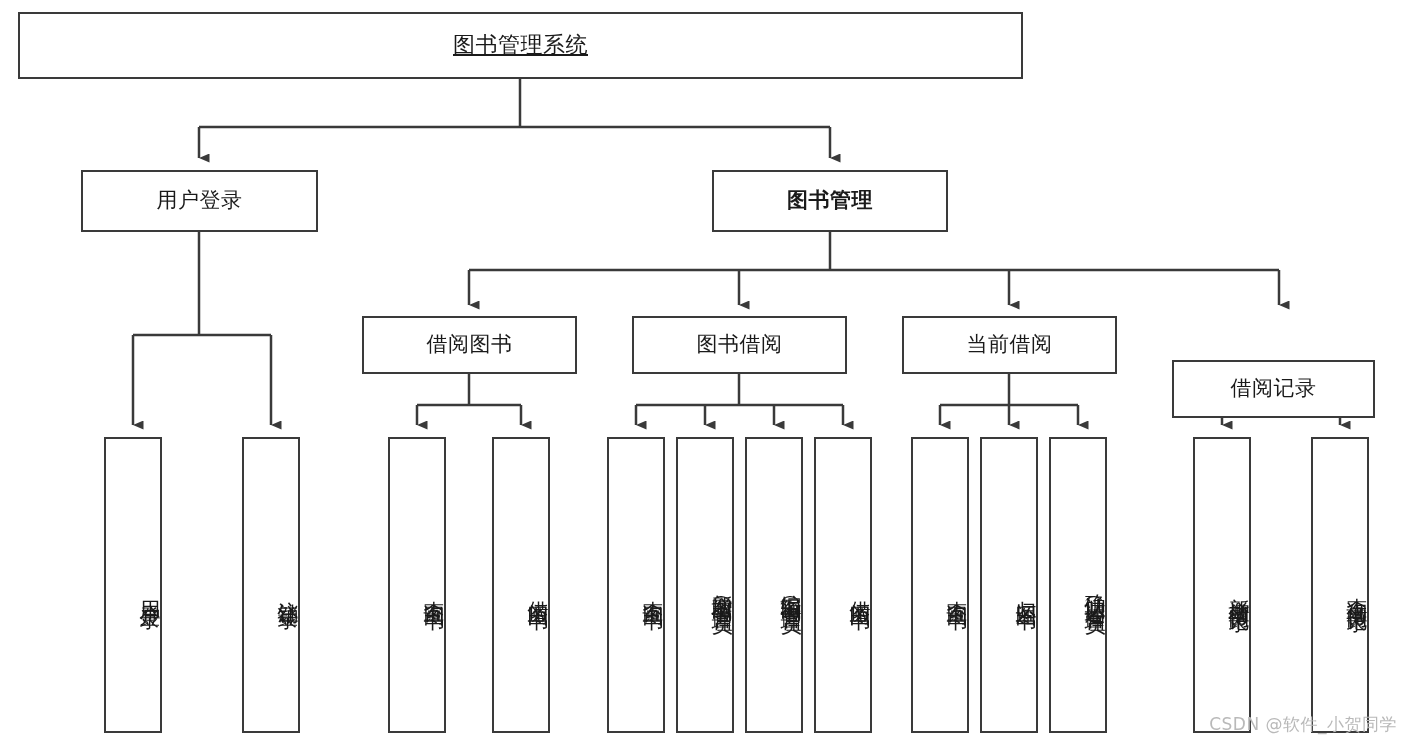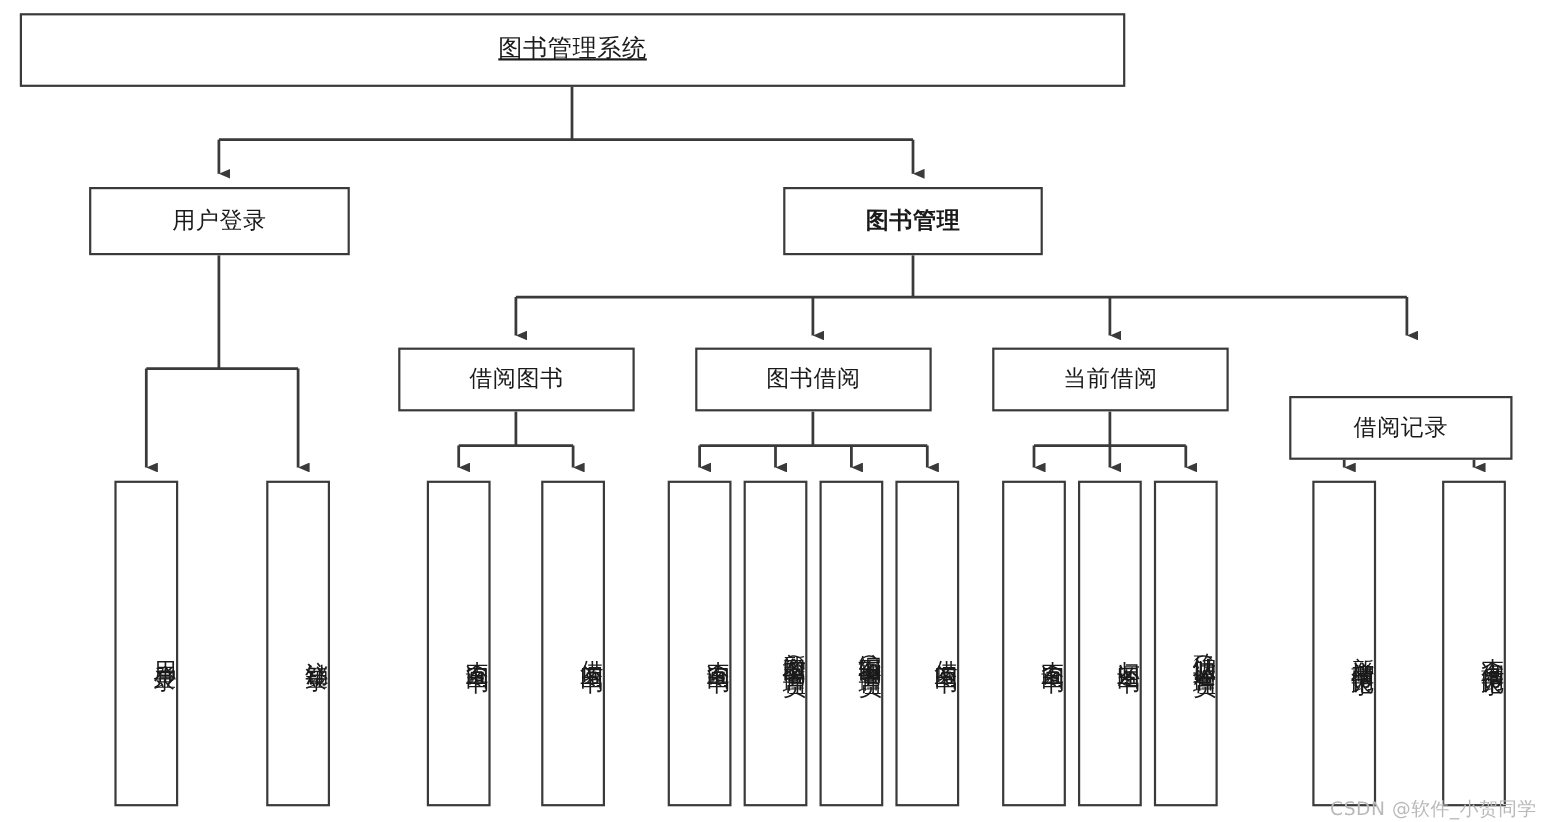--- a/index.html
+++ b/index.html
@@ -56,21 +56,21 @@
     line-height: 1.0;
   }
   .node-leaf > span {
     display: block;
     writing-mode: vertical-rl;
     text-orientation: upright;
   }
   #watermark {
     position: absolute;
     right: 8px;
-    bottom: 0;
+    bottom: 11px;
     font-size: 17px;
     color: #b9b9b9;
     white-space: nowrap;
     letter-spacing: 0.5px;
     text-align: center;
   }
 </style>
 </head>
 <body>
 

